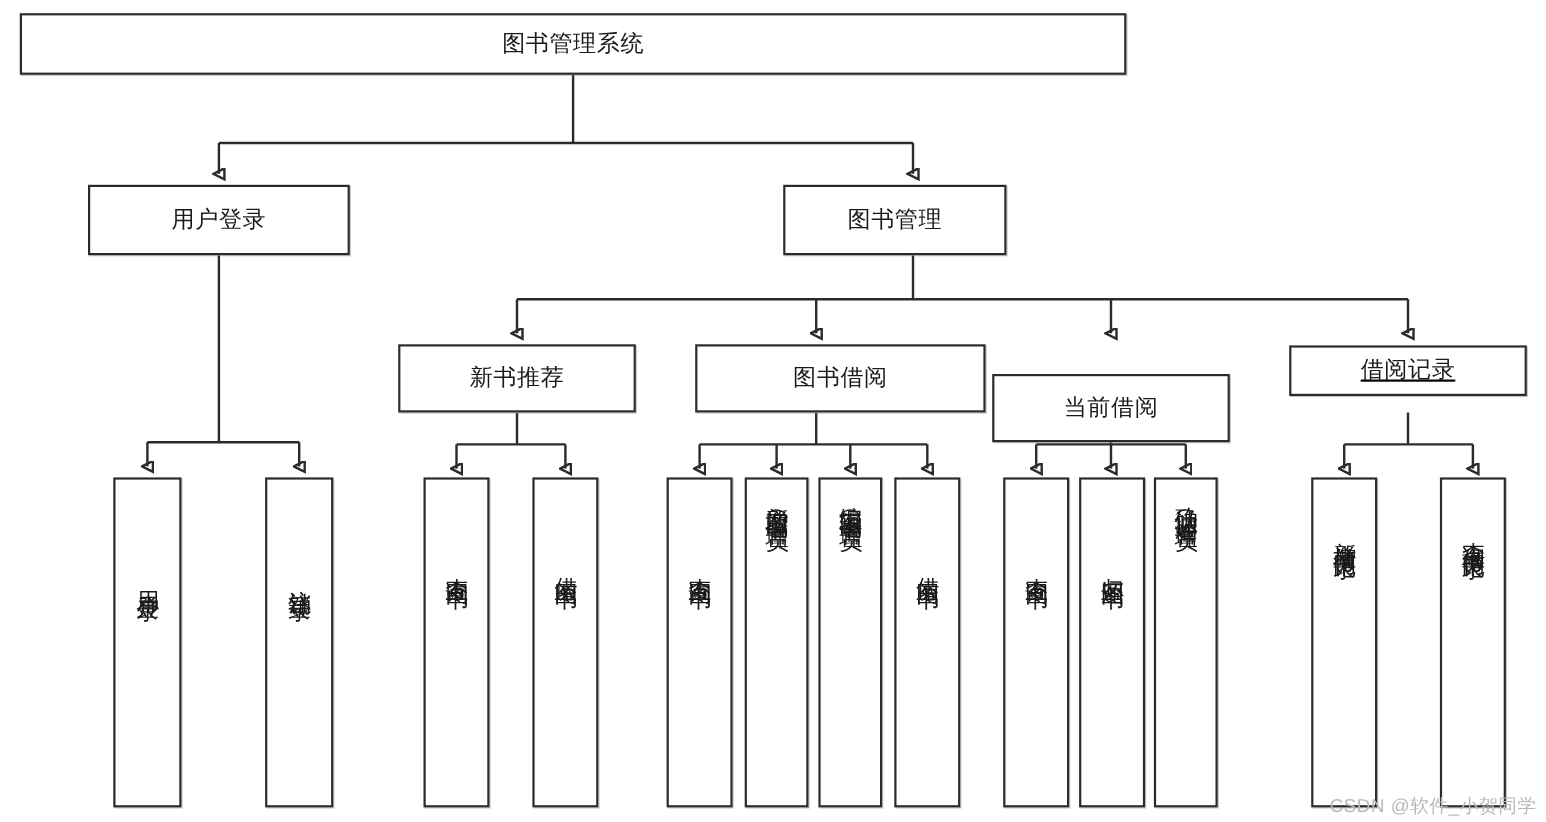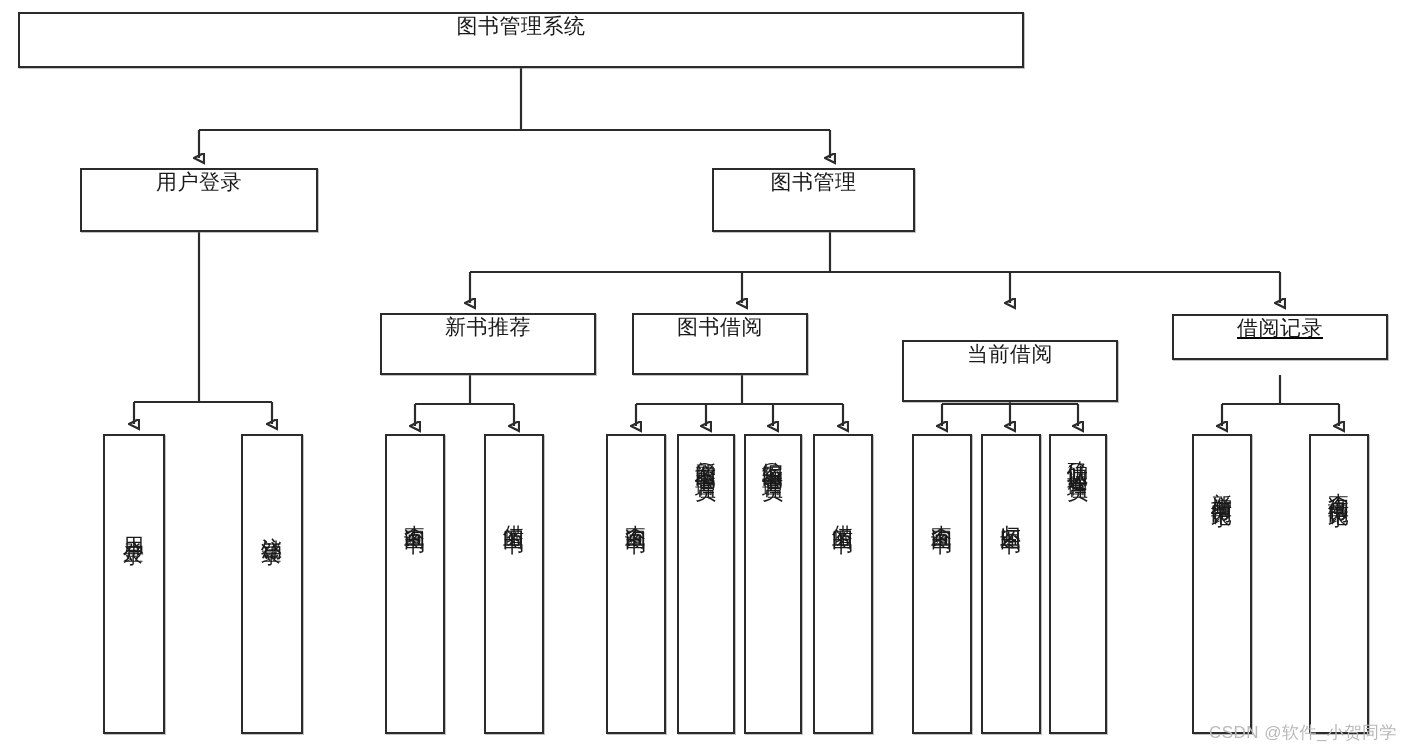--- a/index.html
+++ b/index.html
@@ -18,21 +18,21 @@
     width: 1405px;
     height: 747px;
     background: #ffffff;
   }
   .node {
     position: absolute;
     box-sizing: border-box;
     border: 2px solid #2b2b2b;
     background: #ffffff;
     display: flex;
-    align-items: flex-start;
+    align-items: center;
     justify-content: center;
     box-shadow: 1px 1px 0 rgba(120,120,120,0.45);
   }
   .node .label {
     color: #1a1a1a;
     font-size: 21px;
     line-height: 1.18;
     letter-spacing: 0.5px;
     white-space: nowrap;
   }
@@ -131,24 +131,24 @@
     <span class="label">图书管理系统</span>
   </div>
 
   <div class="node" style="left:80px; top:168px; width:238px; height:64px;">
     <span class="label">用户登录</span>
   </div>
   <div class="node" style="left:712px; top:168px; width:203px; height:64px;">
     <span class="label">图书管理</span>
   </div>
 
-  <div class="node" style="left:380px; top:313px; width:216px; height:62px;">
+  <div class="node" style="left:362px; top:313px; width:216px; height:62px;">
     <span class="label">新书推荐</span>
   </div>
-  <div class="node" style="left:632px; top:313px; width:176px; height:62px;">
+  <div class="node" style="left:632px; top:313px; width:264px; height:62px;">
     <span class="label">图书借阅</span>
   </div>
   <div class="node" style="left:902px; top:313px; width:216px; height:62px;margin-top:27px;">
     <span class="label">当前借阅</span>
   </div>
   <div class="node" style="left:1172px; top:314px; width:216px; height:46px;text-decoration:underline;">
     <span class="label">借阅记录</span>
   </div>
 
   <div class="node vertical" style="left:103px; top:434px; width:62px; height:300px; padding-top:84px;">

